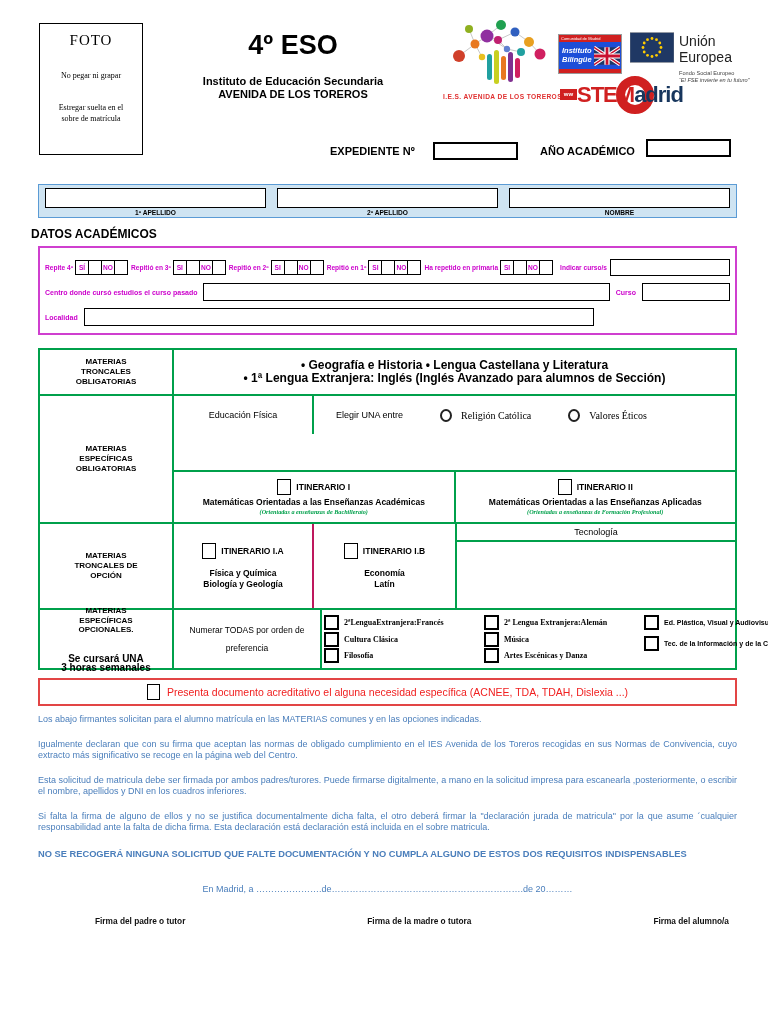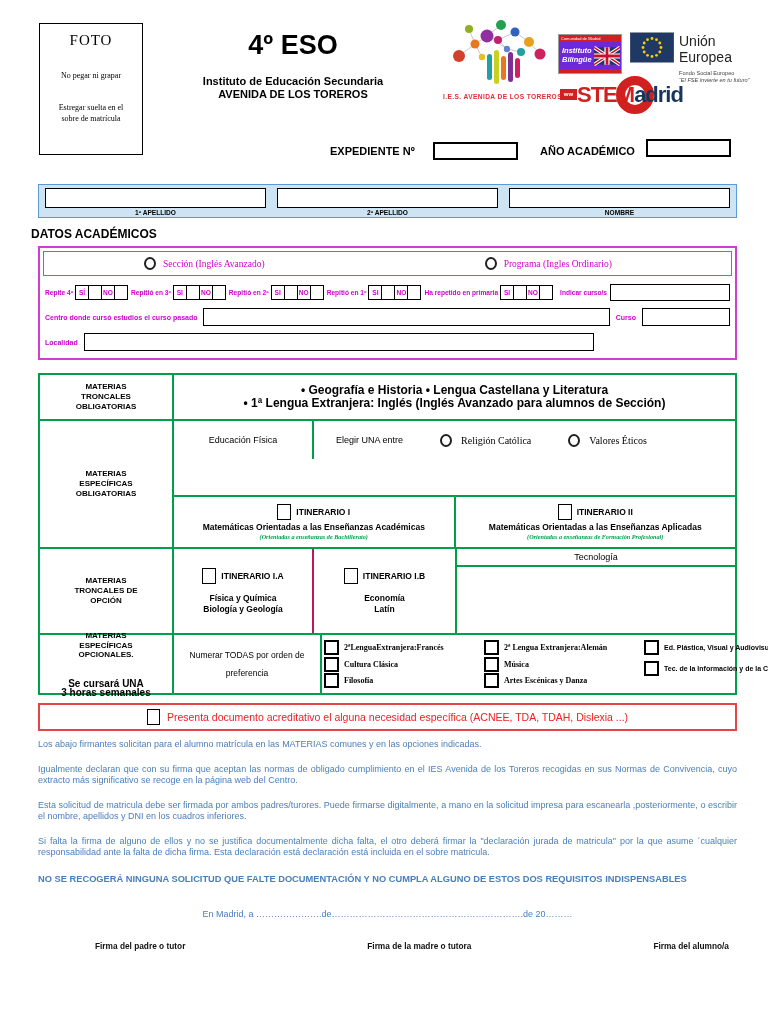--- a/index.html
+++ b/index.html
@@ -19,21 +19,21 @@
 
   .title-block { position:absolute; left:178px; top:30px; width:230px; text-align:center; }
   .main-title { font-size:27px; font-weight:bold; }
   .subtitle { font-size:11px; font-weight:bold; margin-top:14px; line-height:13px; }
 
   .ies-logo { position:absolute; left:443px; top:16px; width:114px; text-align:center; }
   .ies-caption { font-size:6.6px; font-weight:bold; color:#e03030; letter-spacing:0.4px; margin-top:1px; white-space:nowrap; }
 
   .bilingue-badge { position:absolute; left:558px; top:34px; width:64px; height:40px; border:1px solid #999; display:flex; flex-direction:column; overflow:hidden; }
   .bb-top { background:#d02020; color:#fff; font-size:4px; height:7px; line-height:7px; padding-left:2px; overflow:hidden; white-space:nowrap; }
-  .bb-body { flex:1; background:#6d28d9; display:flex; align-items:center; }
+  .bb-body { flex:1; background:#1d4ed8; display:flex; align-items:center; }
   .bb-name { color:#fff; font-size:7.5px; font-weight:bold; font-style:italic; line-height:8.5px; padding-left:3px; flex:1; }
   .uk-flag { width:26px; height:20px; flex:none; margin-right:1px; }
   .bb-bottom { background:#d02020; height:4px; }
 
   .eu-block { position:absolute; left:630px; top:32px; width:132px; display:flex; gap:5px; }
   .eu-flag { width:44px; height:31px; flex:none; }
   .eu-text { padding-top:1px; }
   .eu-title { font-size:14px; color:#222; }
   .eu-s1 { font-size:5.6px; color:#444; margin-top:5px; }
   .eu-s2 { font-size:5.6px; color:#444; font-style:italic; margin-top:1px; }
@@ -267,30 +267,20 @@
       <div class="nb-box"></div>
       <div class="nb-label">NOMBRE</div>
     </div>
   </div>
 
   <div class="datos-heading">DATOS ACADÉMICOS</div>
 
   <div class="content">
 
     <div class="magenta-box">
-      <div class="prog-row">
-        <div class="prog-opt first">
-          <span class="radio"></span>
-          <span class="prog-label">Sección (Inglés Avanzado)</span>
-        </div>
-        <div class="prog-opt second">
-          <span class="radio"></span>
-          <span class="prog-label">Programa (Ingles Ordinario)</span>
-        </div>
-      </div>
 
       <div class="repite-row">
         <span class="rep-label">Repite 4º</span>
         <span class="rep-cells">
           <span class="rc lbl">SÍ</span>
             <span class="rc"></span>
             <span class="rc lbl">NO</span>
             <span class="rc"></span>
         </span>
         <span class="rep-label">Repitió en 3º</span>

